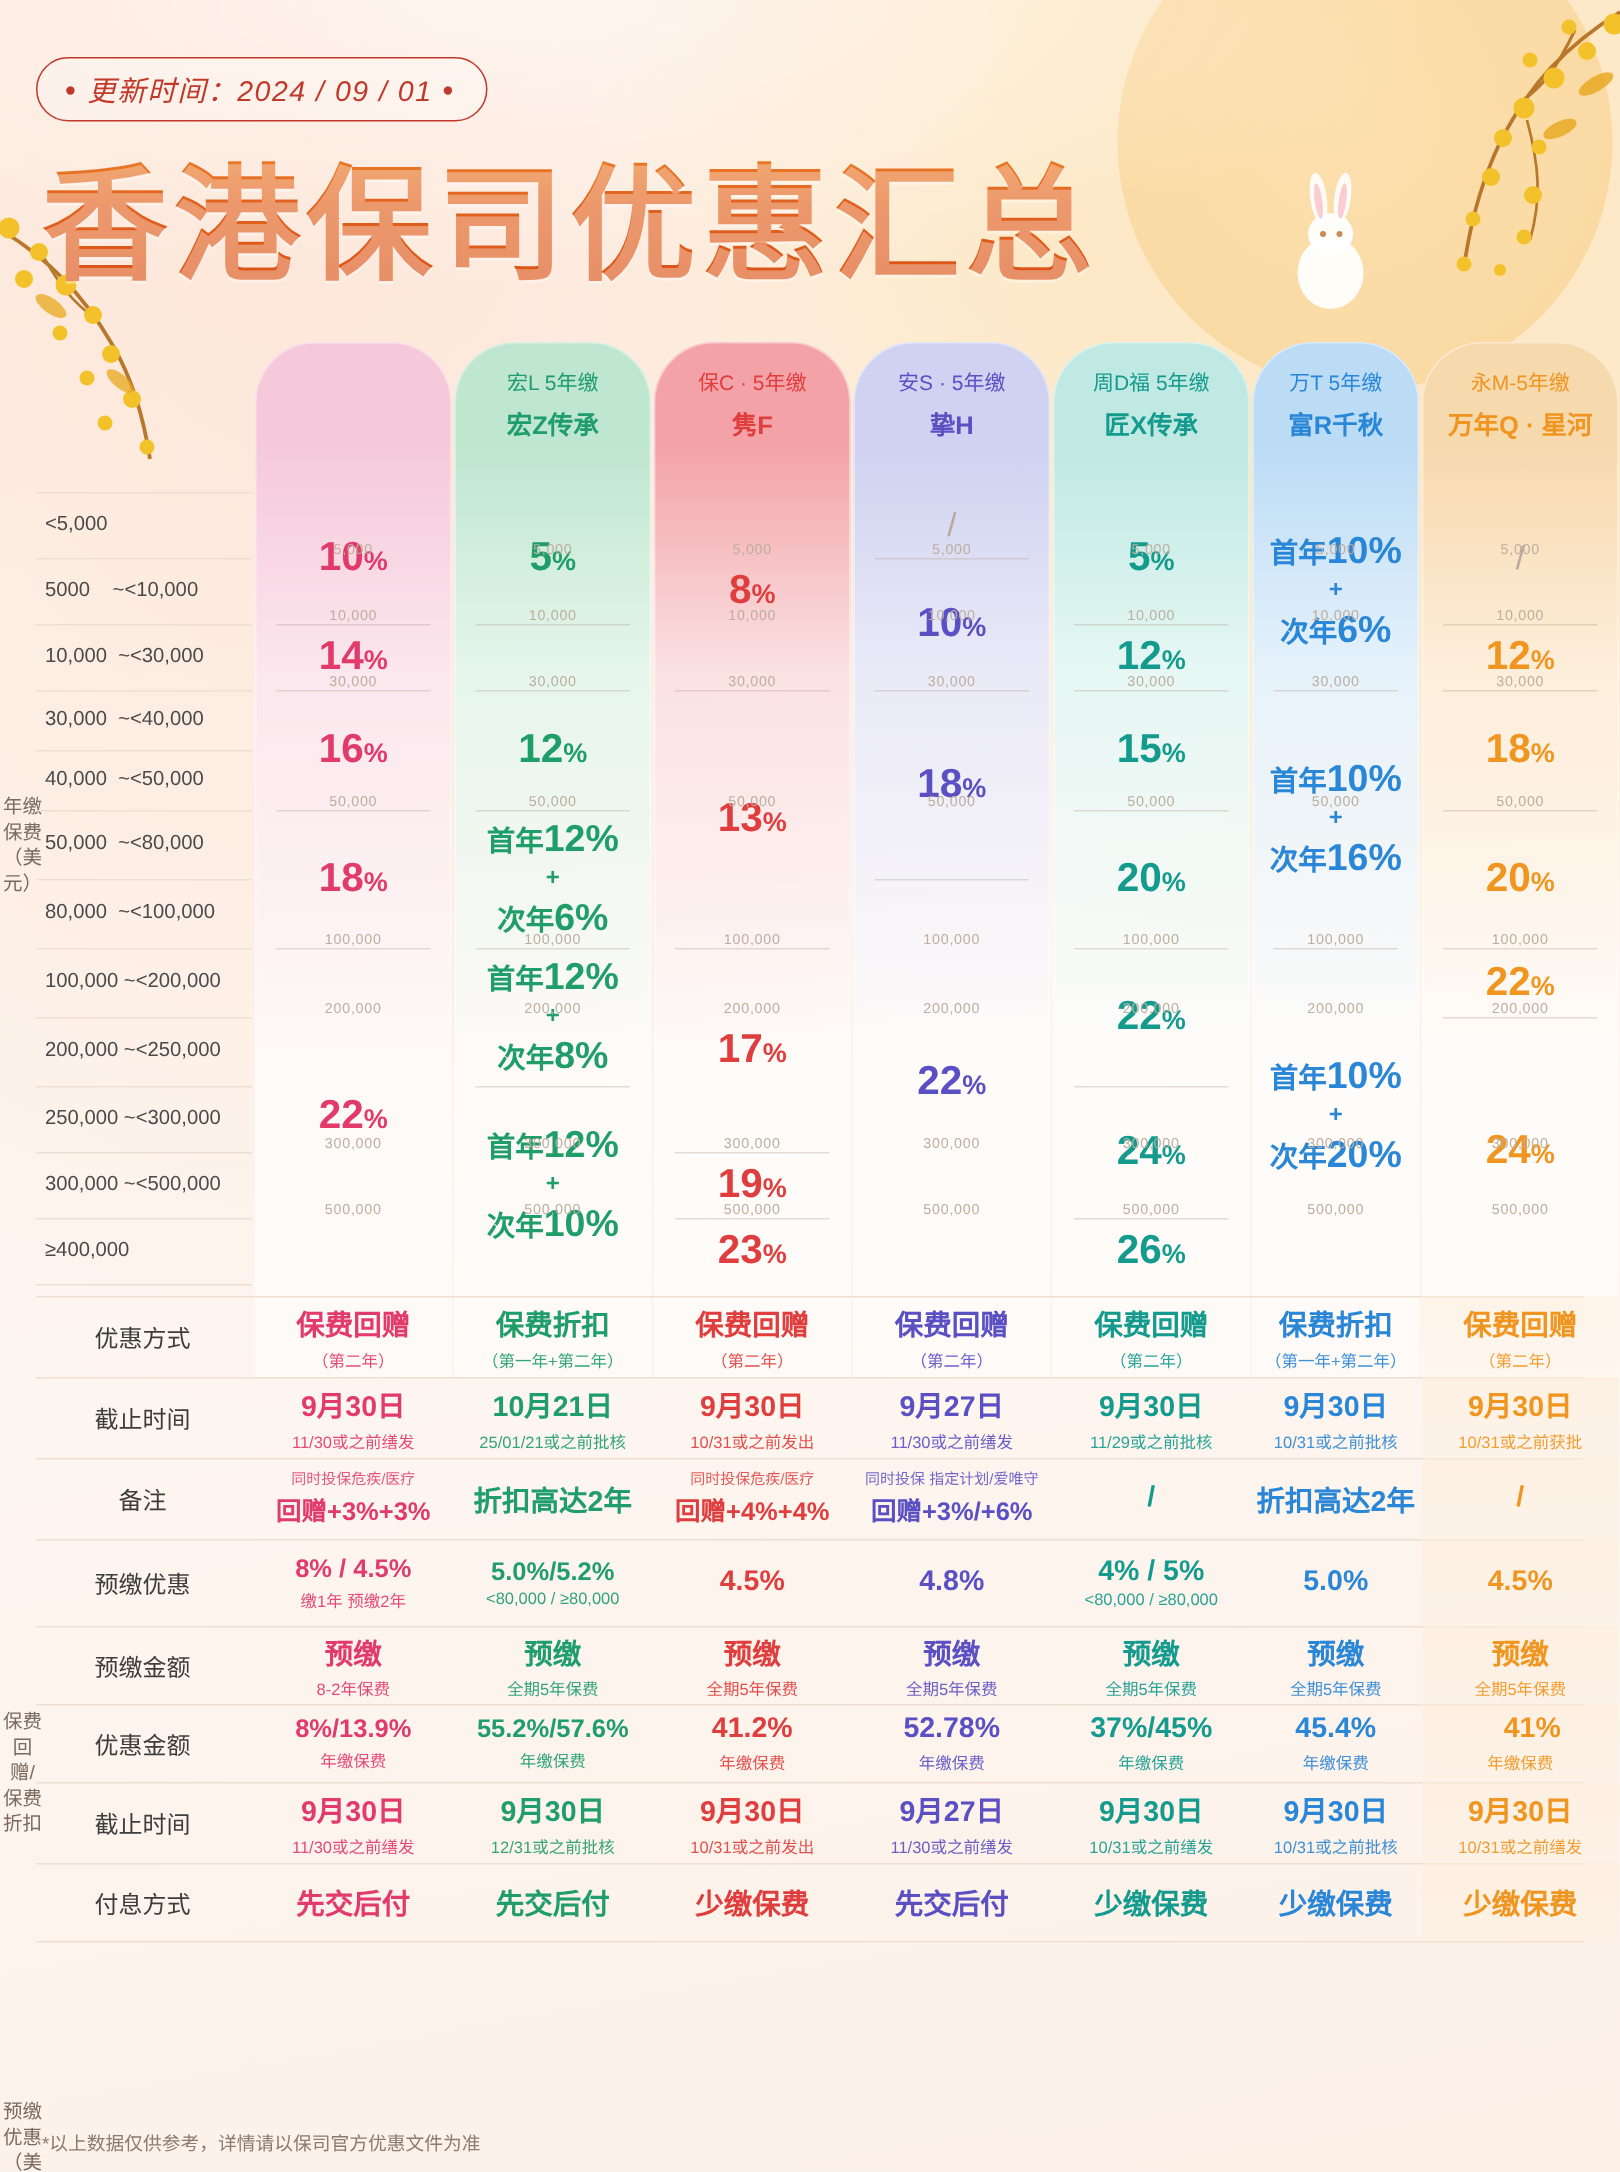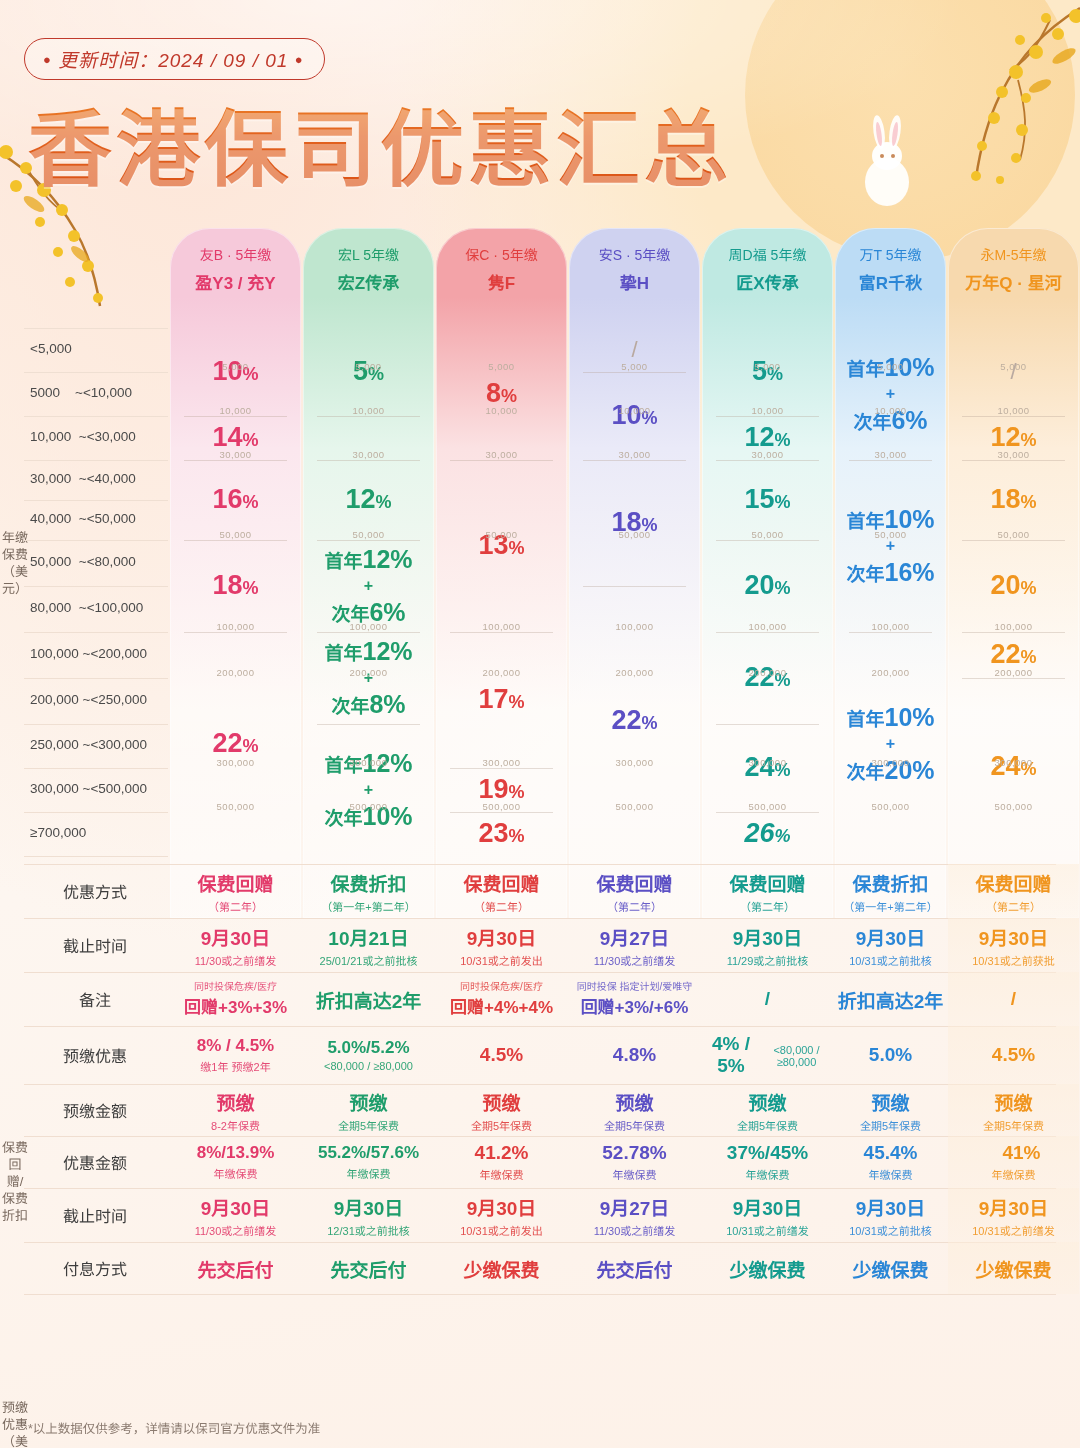--- a/index.html
+++ b/index.html
@@ -139,24 +139,20 @@
   <ellipse cx="43" cy="20" rx="5.5" ry="17" fill="#ffffff" opacity=".9" transform="rotate(8 43 20)"></ellipse>
   <ellipse cx="27" cy="22" rx="2.5" ry="12" fill="#f7c0c8" opacity=".8" transform="rotate(-8 27 22)"></ellipse>
   <ellipse cx="43" cy="22" rx="2.5" ry="12" fill="#f7c0c8" opacity=".8" transform="rotate(8 43 22)"></ellipse>
   <circle cx="30" cy="44" r="2" fill="#c98b5a"></circle>
     <circle cx="41" cy="44" r="2" fill="#c98b5a"></circle>
 </svg>
 
 <div class="board">
   <div class="cols">
       <div class="colcard" style="left: 170px; width: 131px; height: 690px; background: linear-gradient(rgb(246, 201, 218) 0%, rgb(246, 201, 218) 10%, rgb(251, 231, 238) 32%, rgba(255, 255, 255, 0.65) 70%, rgba(255, 255, 255, 0.5) 100%); border-radius: 40px 40px 0px 0px;"></div>
-      <div class="colhead" style="left: 170px; width: 131px; position: absolute; color: rgb(226, 58, 106);">
-        <div class="l1">友B · 5年缴</div>
-        <div class="l2">盈Y3 / 充Y</div>
-      </div>
       <div class="colcard" style="left: 303px; width: 131px; height: 690px; background: linear-gradient(rgb(191, 230, 207) 0%, rgb(191, 230, 207) 10%, rgb(230, 246, 236) 32%, rgba(255, 255, 255, 0.65) 70%, rgba(255, 255, 255, 0.5) 100%); border-radius: 40px 40px 0px 0px;"></div>
       <div class="colhead" style="left: 303px; width: 131px; position: absolute; color: rgb(31, 157, 107);">
         <div class="l1">宏L  5年缴</div>
         <div class="l2">宏Z传承</div>
       </div>
       <div class="colcard" style="left: 436px; width: 131px; height: 690px; background: linear-gradient(rgb(243, 163, 168) 0%, rgb(243, 163, 168) 10%, rgb(251, 226, 227) 32%, rgba(255, 255, 255, 0.65) 70%, rgba(255, 255, 255, 0.5) 100%); border-radius: 40px 40px 0px 0px;"></div>
       <div class="colhead" style="left: 436px; width: 131px; position: absolute; color: rgb(224, 62, 62);">
         <div class="l1">保C · 5年缴</div>
         <div class="l2">隽F</div>
       </div>
@@ -203,21 +199,21 @@
     <div style="position:absolute;left:30px;top:372px;font-size:13.5px;color:#4a4a4a;white-space:pre;">80,000  ~&lt;100,000</div>
     <div style="position:absolute;left:24px;top:358px;width:144px;height:1px;background:#efdfd2;"></div>
     <div style="position:absolute;left:30px;top:418px;font-size:13.5px;color:#4a4a4a;white-space:pre;">100,000 ~&lt;200,000</div>
     <div style="position:absolute;left:24px;top:404px;width:144px;height:1px;background:#efdfd2;"></div>
     <div style="position:absolute;left:30px;top:464px;font-size:13.5px;color:#4a4a4a;white-space:pre;">200,000 ~&lt;250,000</div>
     <div style="position:absolute;left:24px;top:450px;width:144px;height:1px;background:#efdfd2;"></div>
     <div style="position:absolute;left:30px;top:509px;font-size:13.5px;color:#4a4a4a;white-space:pre;">250,000 ~&lt;300,000</div>
     <div style="position:absolute;left:24px;top:496px;width:144px;height:1px;background:#efdfd2;"></div>
     <div style="position:absolute;left:30px;top:553px;font-size:13.5px;color:#4a4a4a;white-space:pre;">300,000 ~&lt;500,000</div>
     <div style="position:absolute;left:24px;top:540px;width:144px;height:1px;background:#efdfd2;"></div>
-    <div style="position:absolute;left:30px;top:597px;font-size:13.5px;color:#4a4a4a;white-space:pre;">≥700,000</div>
+    <div style="position:absolute;left:30px;top:597px;font-size:13.5px;color:#4a4a4a;white-space:pre;">≥400,000</div>
     <div style="position:absolute;left:24px;top:584px;width:144px;height:1px;background:#efdfd2;"></div>
     <div style="position:absolute;left:24px;top:628px;width:144px;height:1px;background:#efdfd2;"></div>
     <div style="position:absolute;left:170px;top:100px;width:131px;height:88px;display:flex;align-items:center;justify-content:center;text-align:center;">
       <div class="pct" style="color:#e23a6a">10<span class="u">%</span></div>
     </div>
     <div style="position:absolute;left:184px;top:188px;width:103px;height:1px;background:rgba(180,160,145,.35);"></div>
     <div style="position:absolute;left:170px;top:188px;width:131px;height:44px;display:flex;align-items:center;justify-content:center;text-align:center;">
       <div class="pct" style="color:#e23a6a">14<span class="u">%</span></div>
     </div>
     <div style="position:absolute;left:184px;top:232px;width:103px;height:1px;background:rgba(180,160,145,.35);"></div>
@@ -336,21 +332,21 @@
     </div>
     <div style="position:absolute;left:716px;top:404px;width:103px;height:1px;background:rgba(180,160,145,.35);"></div>
     <div style="position:absolute;left:702px;top:404px;width:131px;height:92px;display:flex;align-items:center;justify-content:center;text-align:center;">
       <div class="pct" style="color:#149b8e">22<span class="u">%</span></div>
     </div>
     <div style="position:absolute;left:716px;top:496px;width:103px;height:1px;background:rgba(180,160,145,.35);"></div>
     <div style="position:absolute;left:702px;top:496px;width:131px;height:88px;display:flex;align-items:center;justify-content:center;text-align:center;">
       <div class="pct" style="color:#149b8e">24<span class="u">%</span></div>
     </div>
     <div style="position:absolute;left:716px;top:584px;width:103px;height:1px;background:rgba(180,160,145,.35);"></div>
-    <div style="position:absolute;left:702px;top:584px;width:131px;height:44px;display:flex;align-items:center;justify-content:center;text-align:center;font-style:italic;">
+    <div style="position:absolute;left:702px;top:584px;width:131px;height:44px;display:flex;align-items:center;justify-content:center;text-align:center;">
       <div class="pct" style="color:#149b8e">26<span class="u">%</span></div>
     </div>
     <div class="mini" style="position:absolute;left:702px;top:133px;width:131px;text-align:center;">5,000</div>
     <div class="mini" style="position:absolute;left:702px;top:177px;width:131px;text-align:center;">10,000</div>
     <div class="mini" style="position:absolute;left:702px;top:221px;width:131px;text-align:center;">30,000</div>
     <div class="mini" style="position:absolute;left:702px;top:301px;width:131px;text-align:center;">50,000</div>
     <div class="mini" style="position:absolute;left:702px;top:393px;width:131px;text-align:center;">100,000</div>
     <div class="mini" style="position:absolute;left:702px;top:439px;width:131px;text-align:center;">200,000</div>
     <div class="mini" style="position:absolute;left:702px;top:529px;width:131px;text-align:center;">300,000</div>
     <div class="mini" style="position:absolute;left:702px;top:573px;width:131px;text-align:center;">500,000</div>
@@ -499,21 +495,21 @@
     <div style="position:absolute;left:303px;top:798px;width:131px;height:58px;display:flex;flex-direction:column;align-items:center;justify-content:center;text-align:center;">
       <div class="med" style="color:#1f9d6b;">5.0%/5.2%</div>
       <div class="sm" style="color:#1f9d6b;opacity:.9;">&lt;80,000 / ≥80,000</div>
     </div>
     <div style="position:absolute;left:436px;top:798px;width:131px;height:58px;display:flex;flex-direction:column;align-items:center;justify-content:center;text-align:center;">
       <div class="big" style="color:#e03e3e;">4.5%</div>
     </div>
     <div style="position:absolute;left:569px;top:798px;width:131px;height:58px;display:flex;flex-direction:column;align-items:center;justify-content:center;text-align:center;">
       <div class="big" style="color:#5b4fc4;">4.8%</div>
     </div>
-    <div style="position:absolute;left:702px;top:798px;width:131px;height:58px;display:flex;flex-direction:row;align-items:center;justify-content:center;text-align:center;">
+    <div style="position:absolute;left:702px;top:798px;width:131px;height:58px;display:flex;flex-direction:column;align-items:center;justify-content:center;text-align:center;">
       <div class="big" style="color:#149b8e;">4% / 5%</div>
       <div class="sm" style="color:#149b8e;opacity:.9;">&lt;80,000 / ≥80,000</div>
     </div>
     <div style="position:absolute;left:835px;top:798px;width:111px;height:58px;display:flex;flex-direction:column;align-items:center;justify-content:center;text-align:center;">
       <div class="big" style="color:#2a86d6;">5.0%</div>
     </div>
     <div style="position:absolute;left:948px;top:798px;width:131px;height:58px;display:flex;flex-direction:column;align-items:center;justify-content:center;text-align:center;background:linear-gradient(180deg,rgba(253,238,219,.55),rgba(253,238,219,.25));">
       <div class="big" style="color:#f0951f;">4.5%</div>
     </div>
     <div style="position:absolute;left:24px;top:856px;width:1032px;height:1px;background:#f0ded0;"></div>

